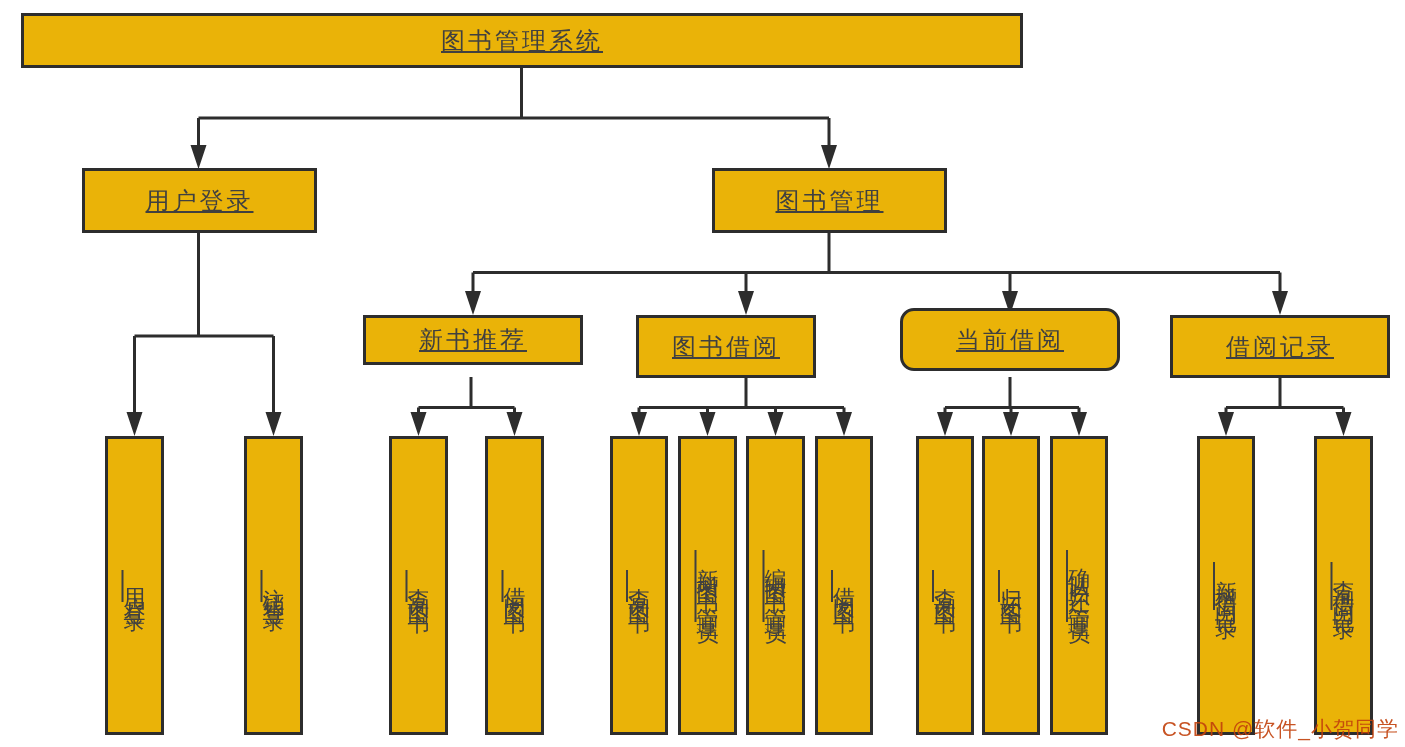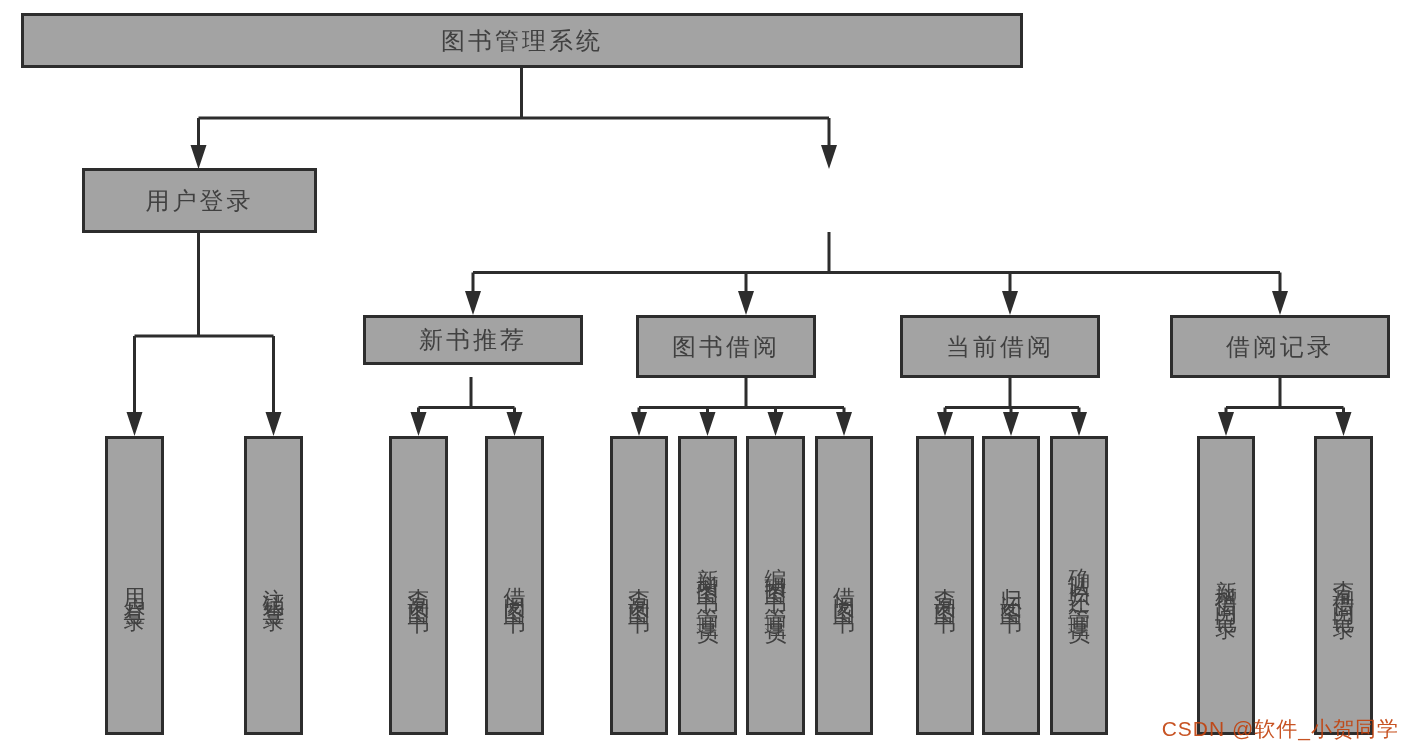--- a/index.html
+++ b/index.html
@@ -11,29 +11,30 @@
     font-family:"Liberation Sans", sans-serif;
     overflow:hidden;
   }
   .wires{position:absolute;left:0;top:0;z-index:1;}
   .wires .line{fill:none;stroke:#2d2d2d;stroke-width:3;}
   .wires .arrows{fill:#2d2d2d;stroke:none;}
   .box{
     position:absolute;
     box-sizing:border-box;
     border:3px solid #2d2d2d;
-    background:#a3a3a3;
+    background:#eab308;
     display:flex;
     align-items:center;
     justify-content:center;
     color:#404040;
     font-size:24px;
     letter-spacing:3px;
     z-index:2;
     white-space:nowrap;
+    text-decoration:underline;
   }
   .leaf{
     font-size:22px;
     letter-spacing:0;
   }
   .leaf .vtext{
     writing-mode:vertical-rl;
     text-orientation:mixed;
     letter-spacing:8px;
     line-height:1;
@@ -67,24 +68,25 @@
              M465 291h16l-8 24z M738 291h16l-8 24z M1002 291h16l-8 24z M1272 291h16l-8 24z
              M126.5 412h16l-8 24z M265.5 412h16l-8 24z M410.5 412h16l-8 24z M506.5 412h16l-8 24z
              M631 412h16l-8 24z M699.5 412h16l-8 24z M767.5 412h16l-8 24z M836 412h16l-8 24z
              M937 412h16l-8 24z M1003 412h16l-8 24z M1071 412h16l-8 24z
              M1218 412h16l-8 24z M1335.5 412h16l-8 24z"></path>
   </svg>
 
   <div class="box" style="left:21px;top:13px;width:1002px;height:55px;">图书管理系统</div>
 
   <div class="box" style="left:82px;top:168px;width:235px;height:65px;">用户登录</div>
+  <div class="box" style="left:712px;top:168px;width:235px;height:65px;">图书管理</div>
 
   <div class="box" style="left:363px;top:315px;width:220px;height:50px;">新书推荐</div>
   <div class="box" style="left:636px;top:315px;width:180px;height:63px;">图书借阅</div>
-  <div class="box" style="left:900px;top:315px;width:200px;height:63px;">当前借阅</div>
+  <div class="box" style="left:900px;top:308px;width:220px;height:63px;border-radius:14px;">当前借阅</div>
   <div class="box" style="left:1170px;top:315px;width:220px;height:63px;">借阅记录</div>
 
   <div class="box leaf" style="left:105px;top:436px;width:59px;height:299px;">
     <span class="vtext">用户登录</span>
   </div>
   <div class="box leaf" style="left:244px;top:436px;width:59px;height:299px;">
     <span class="vtext">注销登录</span>
   </div>
 
   <div class="box leaf" style="left:389px;top:436px;width:59px;height:299px;">

